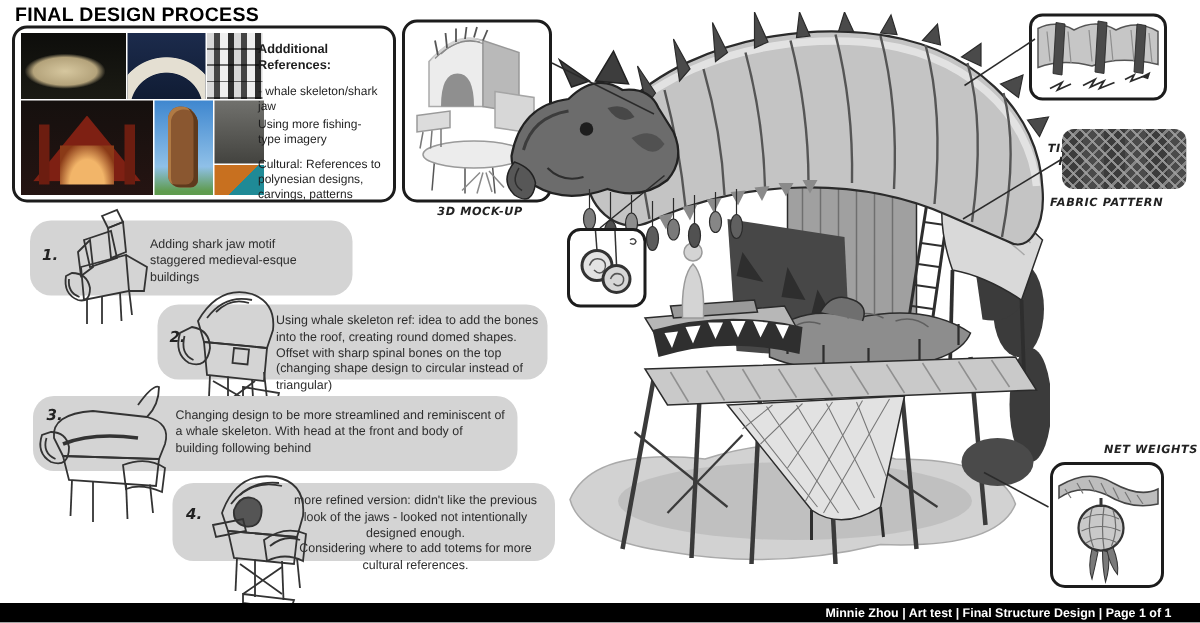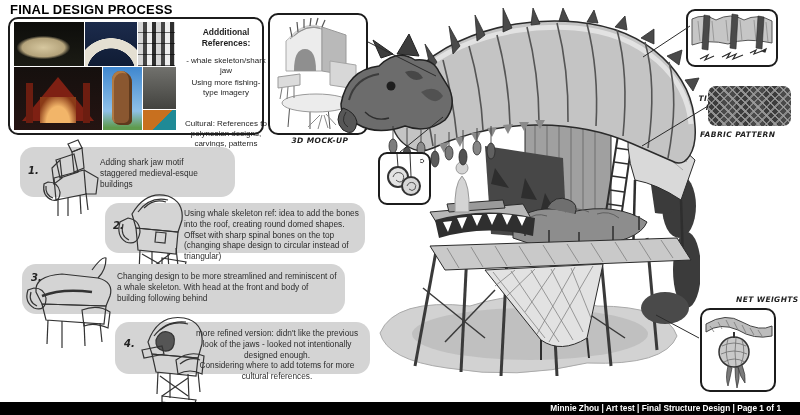--- a/index.html
+++ b/index.html
@@ -31,24 +31,24 @@
   .t-house .inner{position:absolute;left:26px;top:30px;width:36px;height:26px;background:
      radial-gradient(ellipse at 50% 100%, #f2b569 0 45%, #8a3a17 80%);}
   .t-house .post1,.t-house .post2{position:absolute;top:16px;width:7px;height:40px;background:#6c1d10;}
   .t-house .post1{left:12px}.t-house .post2{left:69px}
   .t-carving{width:39px;height:63px;background:linear-gradient(180deg,#3f87cf,#8fc0e8 70%,#5f9b4e 96%);}
   .t-carving .fig{position:absolute;left:9px;top:4px;width:20px;height:54px;background:#8a5730;
      border-radius:10px 14px 6px 10px;box-shadow:inset -3px -2px 0 #5f3a1d, inset 2px 2px 0 #b07a44;}
   .t-stonecol{width:33px;height:63px;display:flex;flex-direction:column;gap:1px;}
   .t-stone{width:33px;height:42px;background:linear-gradient(180deg,#71716d,#43433f);}
   .t-orange{width:33px;height:20px;background:linear-gradient(135deg,#c8701f 0 55%,#1f8a96 55% 100%);}
-  .ref-text{left:174px;top:8px;width:84px;font-size:8px;line-height:1.3;color:#1e1e1e;text-align:center;}
+  .ref-text{left:162px;top:8px;width:84px;font-size:8px;line-height:1.3;color:#1e1e1e;}
   .ref-text .hd{font-weight:bold;font-size:8.5px;margin-bottom:7px;}
   .ref-text p{margin:0 0 1px 0;}
-  .ref-text .gap{margin-top:20px;}
+  .ref-text .gap{margin-top:6px;}
 
   
   .mockup-box{left:268px;top:13px;width:100px;height:122px;border:2px solid #1c1c1c;border-radius:10px;background:#fff;box-sizing:border-box;}
   .handw{font-family:"DejaVu Sans",sans-serif;font-style:italic;font-size:7.5px;font-weight:600;
      letter-spacing:.4px;color:#222;line-height:1.25;}
   .mockup-label{left:278px;top:136px;width:84px;text-align:center;}
 
   
   .callout{background:#d4d4d4;border-radius:14px;}
   .step-num{font-family:"DejaVu Sans",sans-serif;font-style:italic;font-weight:bold;font-size:10px;color:#222;}

